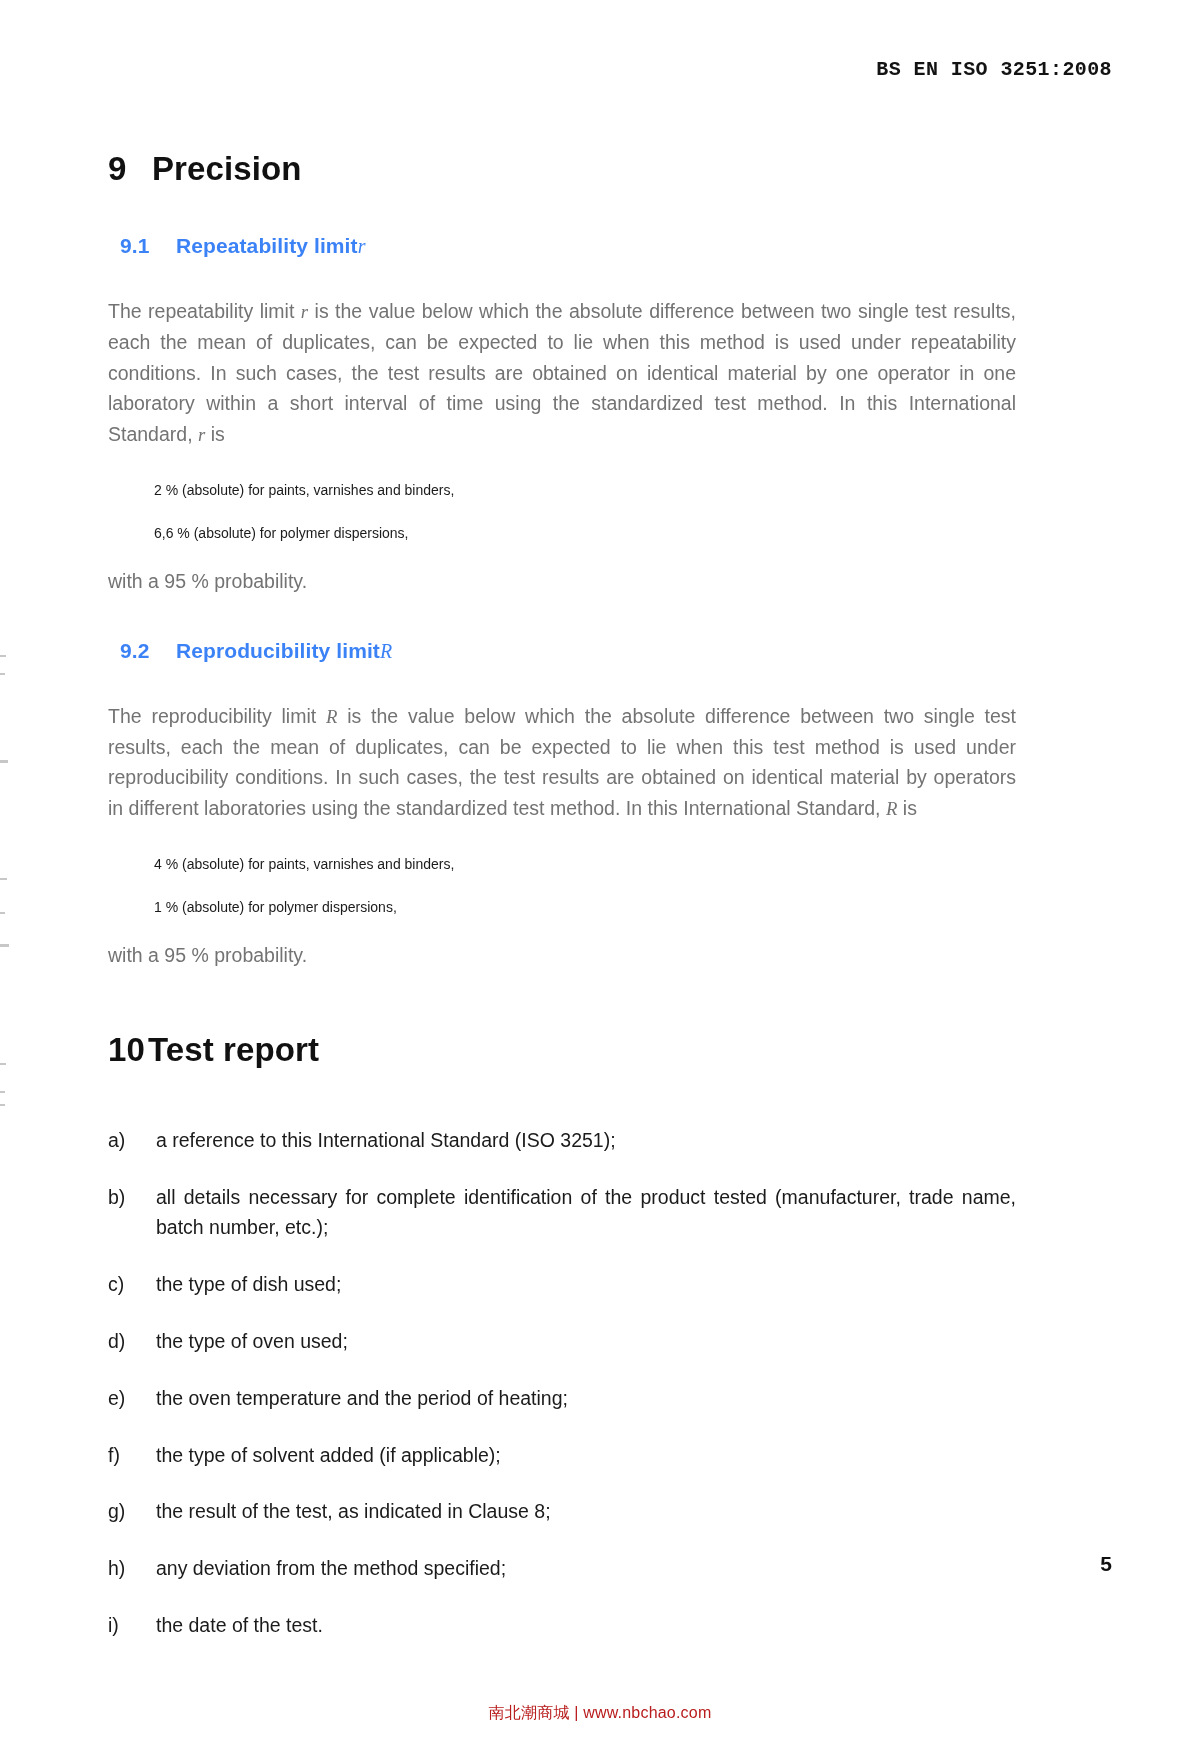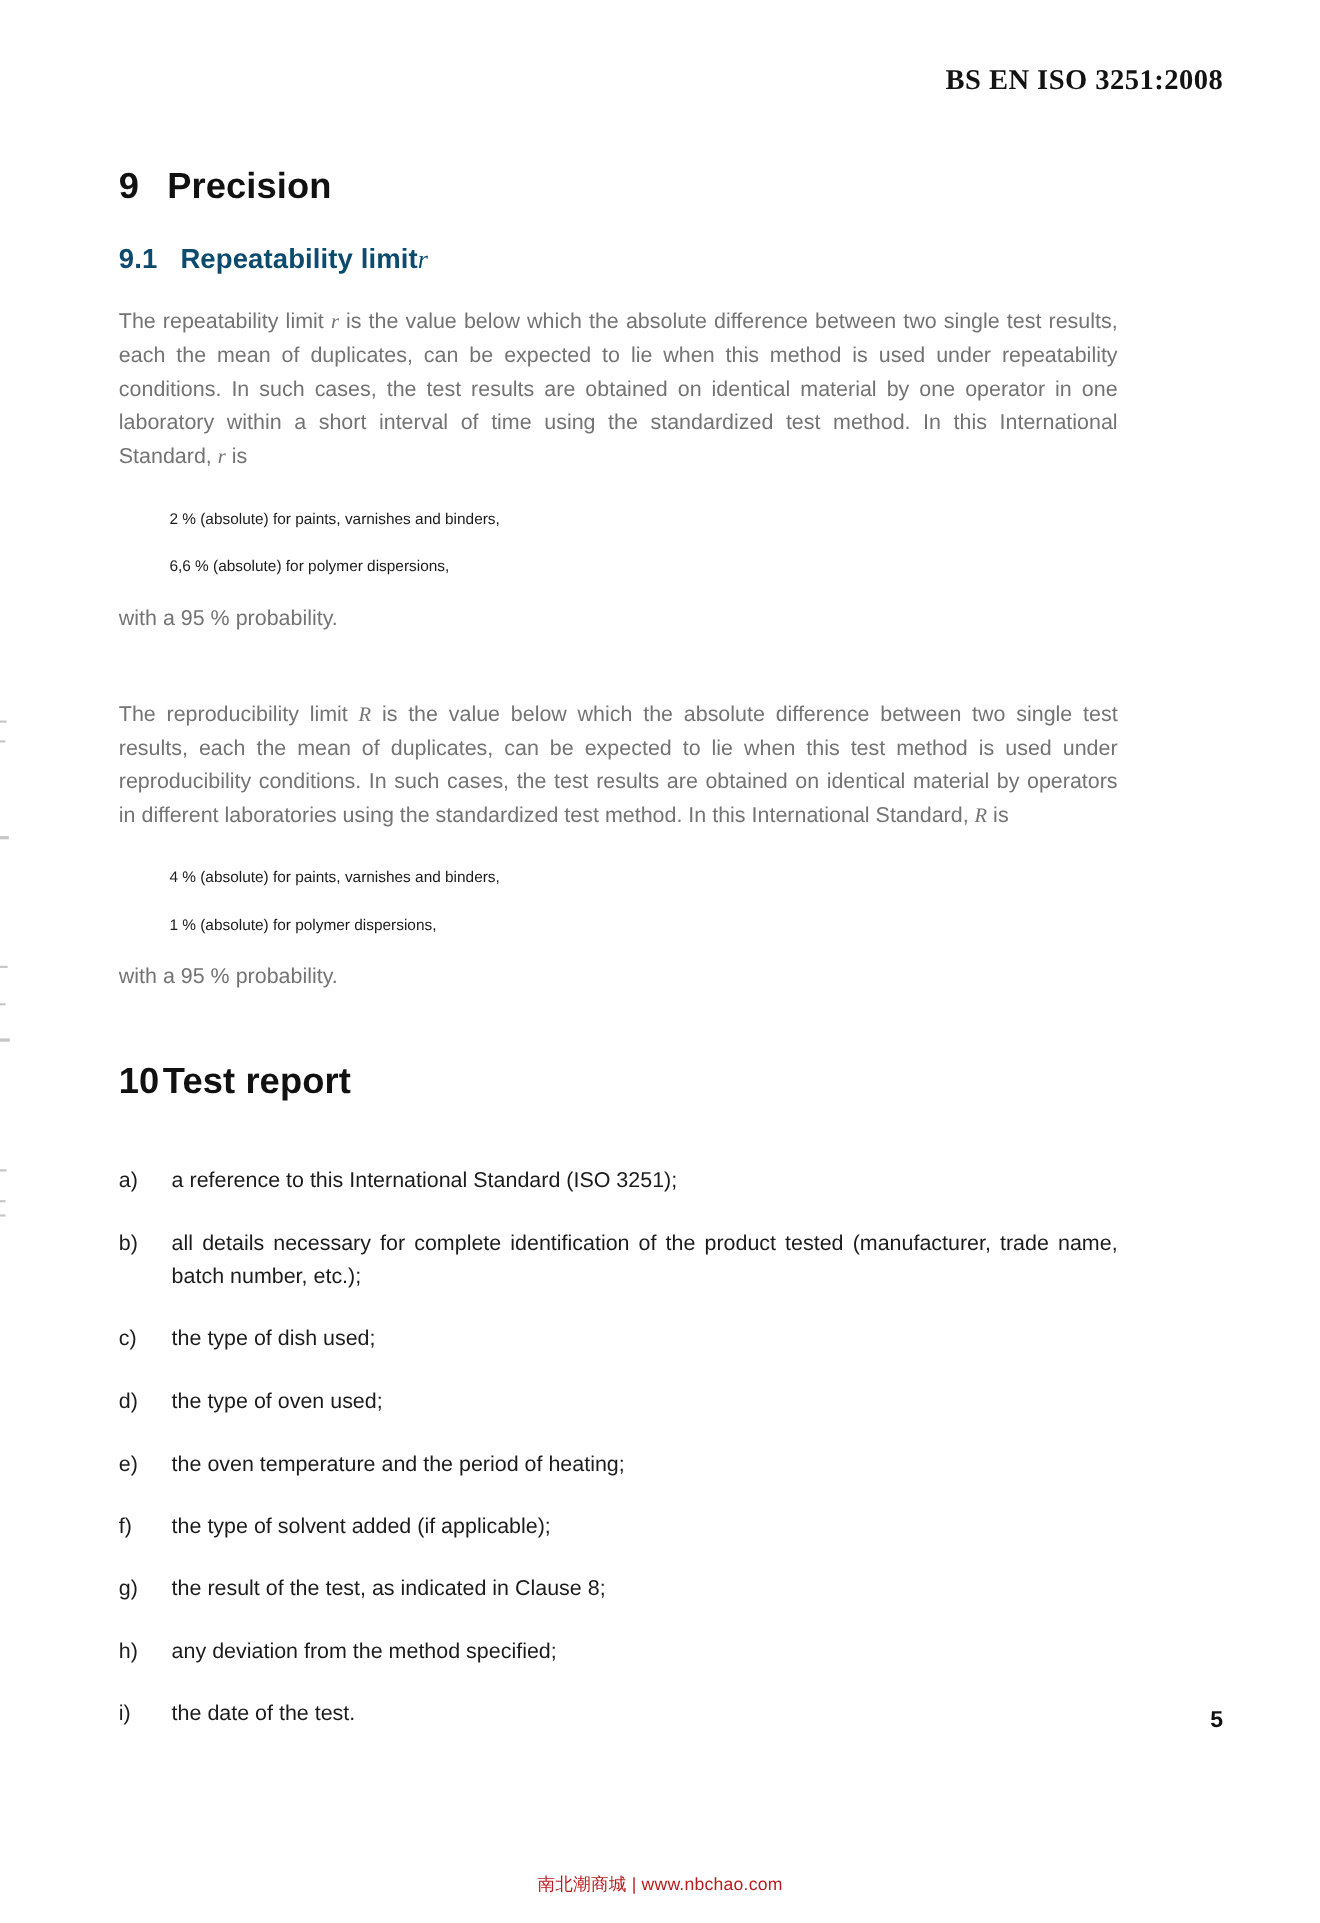--- a/index.html
+++ b/index.html
@@ -18,23 +18,23 @@
     background: #ffffff;
     overflow: hidden;
     box-sizing: border-box;
   }
 
   
   .running-header {
     position: absolute;
     top: 58px;
     right: 88px;
-    font-family: Liberation Serif, serif;
-    font-weight: bold;
-    font-size: 26px;
+    font-family: Liberation Mono, monospace;
+    font-weight: bold;
+    font-size: 20px;
     letter-spacing: 0.4px;
     color: #131313;
     white-space: nowrap;
   }
 
   
   .content {
     position: absolute;
     left: 108px;
     top: 150px;
@@ -50,25 +50,25 @@
   }
   h1.clause .num {
     display: inline-block;
     width: 44px;
   }
   h1.clause.tight .num {
     width: 40px;
   }
 
   h2.subclause {
-    font-size: 25px;
-    font-weight: bold;
-    margin: 0;
+    font-size: 21px;
+    font-weight: bold;
+    margin: 12px;
     letter-spacing: 0.1px;
-    color: #0c4a6e;
+    color: #3b82f6;
   }
   h2.subclause .num {
     display: inline-block;
     width: 56px;
   }
   .sym {
     font-family: "Liberation Serif", serif;
     font-style: italic;
     font-weight: normal;
     font-size: 0.96em;
@@ -197,20 +197,23 @@
     <div class="indented">2 % (absolute) for paints, varnishes and binders,</div>
     <div class="sp-22"></div>
     <div class="indented">6,6 % (absolute) for polymer dispersions,</div>
 
     <div class="sp-22"></div>
 
     <p class="body nojust">with a 95 % probability.</p>
 
     <div class="sp-30"></div>
 
+    <h2 class="subclause">
+      <span class="num">9.2</span><span>Reproducibility limit</span><span class="sym">R</span>
+    </h2>
 
     <div class="sp-26"></div>
 
     <p class="body"><span>The reproducibility limit</span> <span class="sym">R</span> <span>is the value below which the absolute difference between two single test results, each the mean of duplicates, can be expected to lie when this test method is used under reproducibility conditions. In such cases, the test results are obtained on identical material by operators in different laboratories using the standardized test method. In this International Standard,</span> <span class="sym">R</span> <span>is</span></p>
 
     <div class="sp-30"></div>
 
     <div class="indented">4 % (absolute) for paints, varnishes and binders,</div>
     <div class="sp-22"></div>
     <div class="indented">1 % (absolute) for polymer dispersions,</div>

